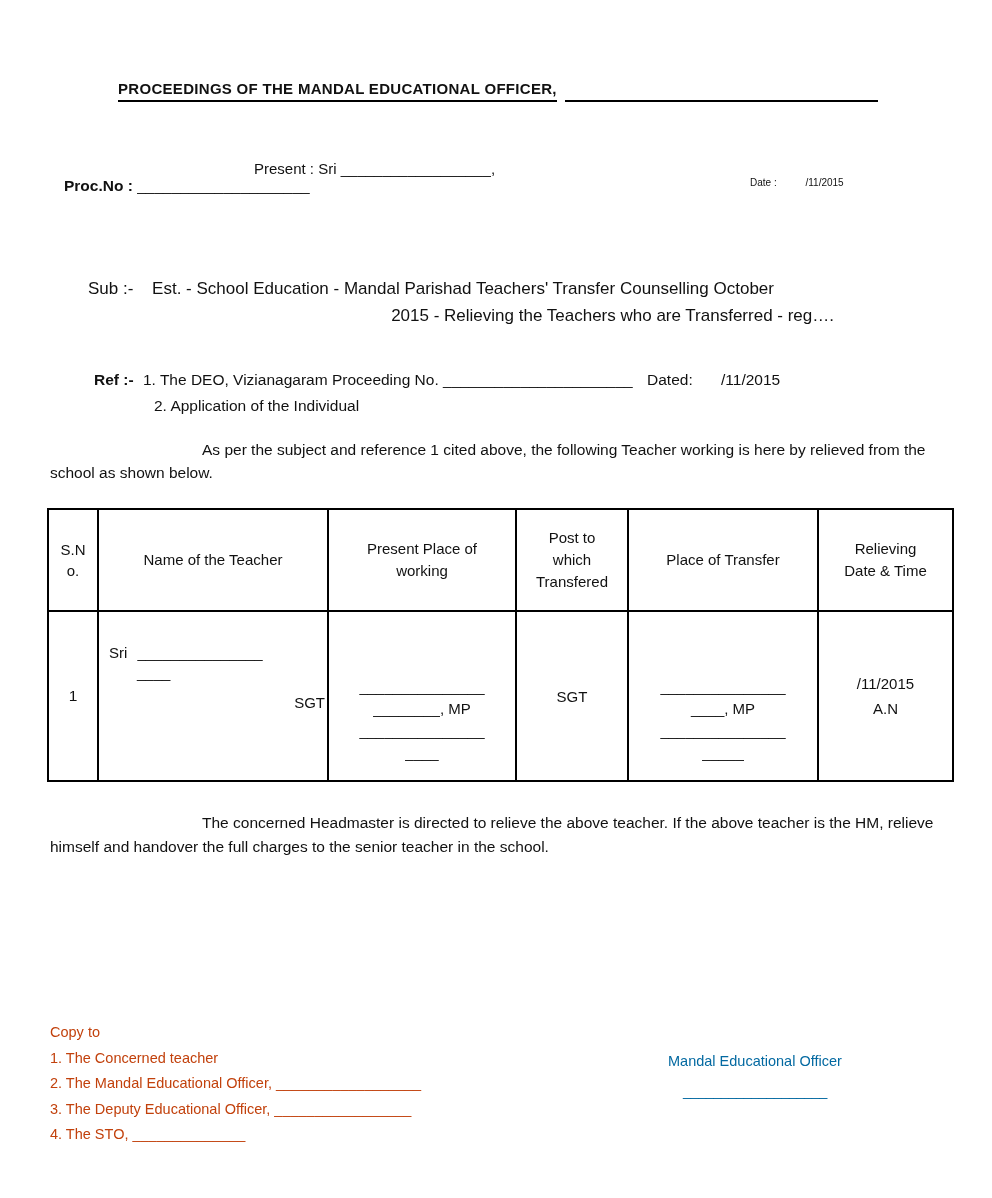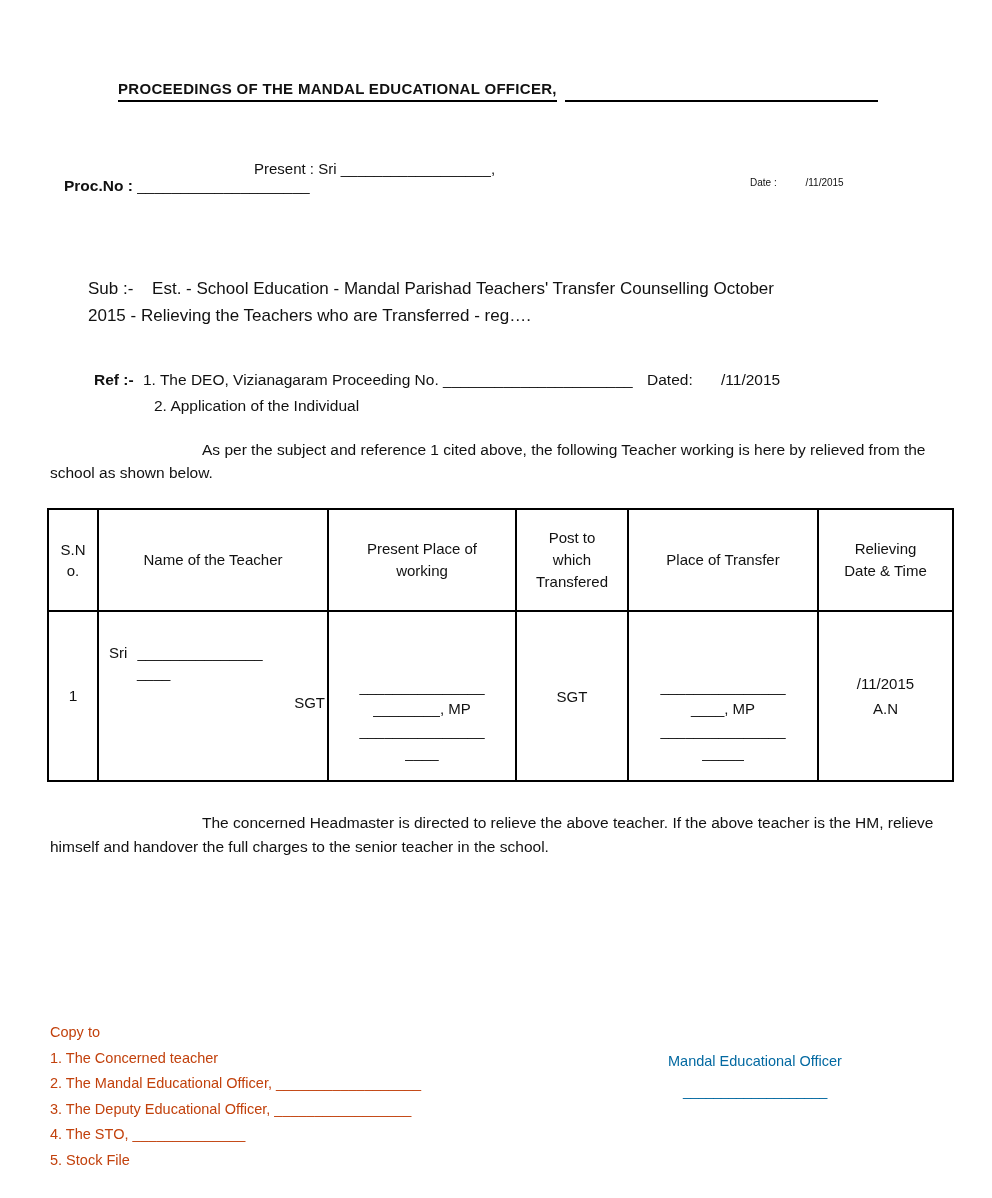--- a/index.html
+++ b/index.html
@@ -83,21 +83,21 @@
     position: absolute;
     left: 88px;
     top: 251px;
     width: 850px;
     font-size: 17px;
     margin-top: 28px;
   }
   .sub-l1 { white-space: nowrap; }
   .sub-l1 .sub-label { margin-right: 14px; }
   .sub-l2 {
-    text-align: left;
+    text-align: right;
     margin-top: 7px;
     padding-right: 104px;
     white-space: nowrap;
   }
 
   
   .ref-block {
     position: absolute;
     left: 94px;
     top: 371px;
@@ -355,21 +355,20 @@
   </table>
 
   <div class="para1">The concerned Headmaster is directed to relieve the above teacher. If the above teacher is the HM, relieve himself and  handover the full charges to the senior teacher in the school.</div>
 
   <div class="copy-block">
     <div class="copy-head">Copy to</div>
     <div class="copy-item">1. The Concerned teacher</div>
     <div class="copy-item">2. The Mandal Educational Officer, __________________</div>
     <div class="copy-item">3. The Deputy Educational Officer, _________________</div>
     <div class="copy-item">4. The STO, ______________</div>
-    <div class="copy-item">5. Stock File</div>
   </div>
 
   <div class="sign-block">
     <div>Mandal Educational Officer</div>
     <div class="sign-rule">___________________</div>
   </div>
 
 </div>
 
 </body></html>

